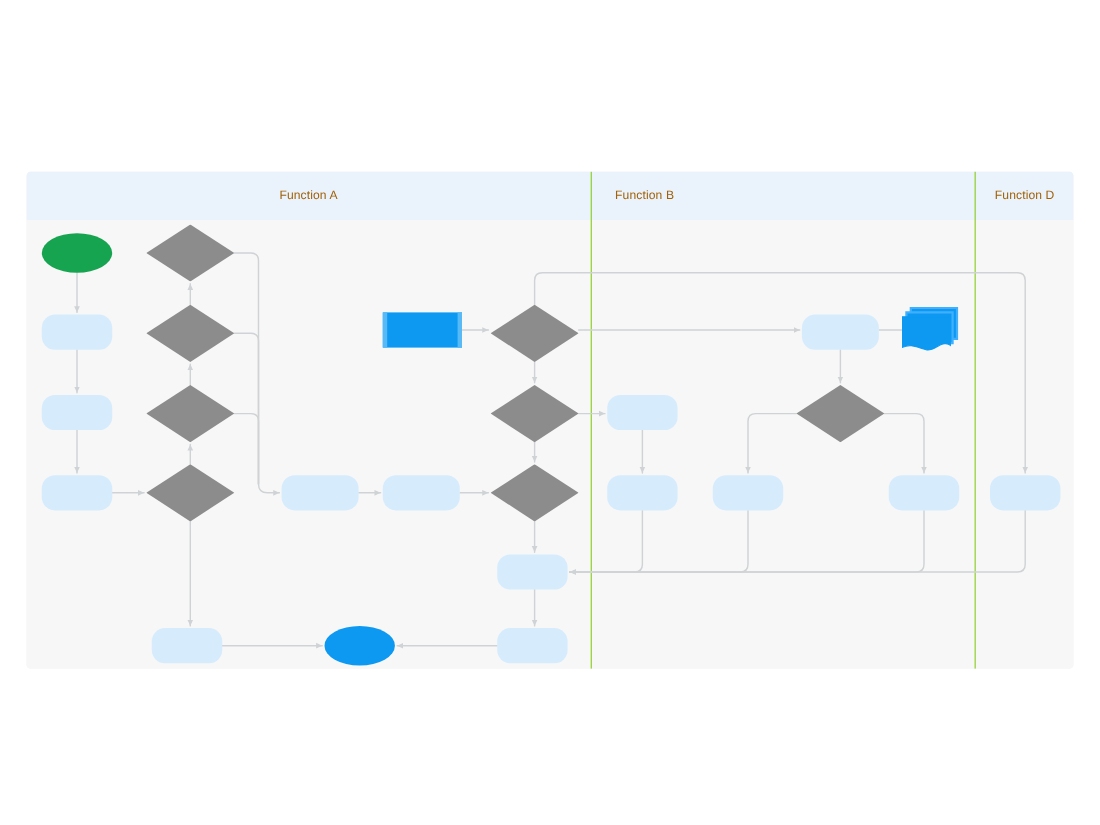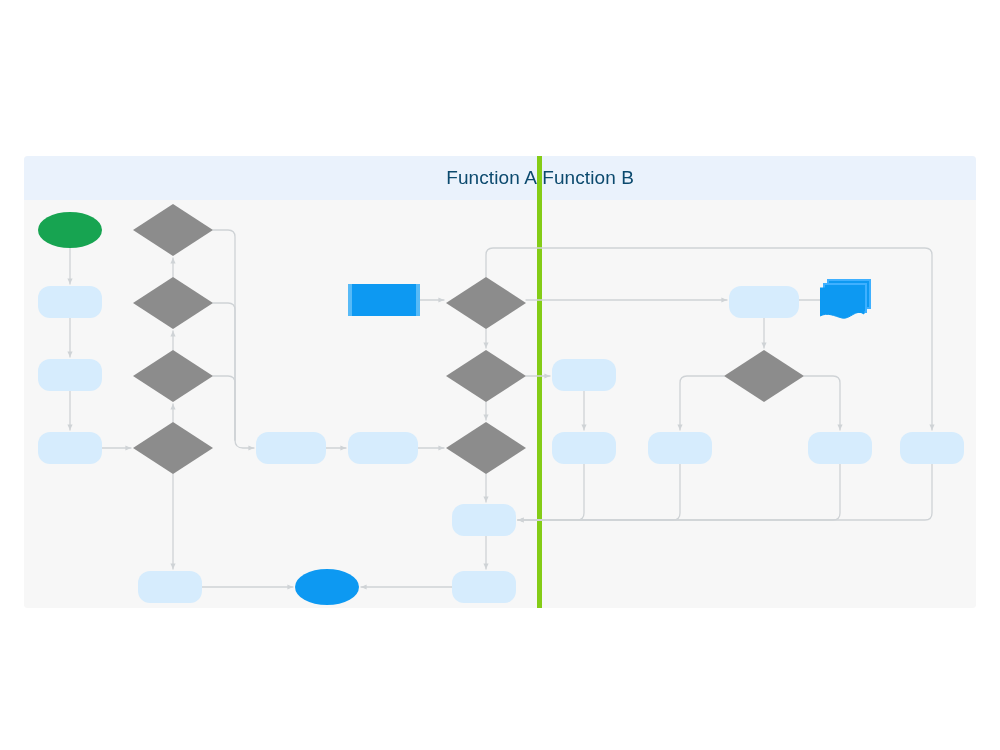--- a/index.html
+++ b/index.html
@@ -49,33 +49,33 @@
     background: #f7f7f7;
   }
 
   .lane-col {
     position: absolute;
     top: 0;
     height: 452px;
     box-sizing: border-box;
   }
   .lane-col + .lane-col {
-    border-left: 5px solid #84cc16;
+    border-left: 1px solid #84cc16;
   }
 
   .lane-title {
     position: absolute;
     top: 0;
     left: 0;
     width: 100%;
     height: 44px;
     line-height: 44px;
-    text-align: right;
-    font-size: 19px;
-    color: #0c4a6e;
+    text-align: center;
+    font-size: 11px;
+    color: #a16207;
     letter-spacing: 0.1px;
     white-space: nowrap;
   }
 
   
   #wires {
     position: absolute;
     left: 0;
     top: 0;
     width: 1000px;
@@ -115,20 +115,23 @@
   <div id="swimlane">
 
     <div id="lane-header-band"></div>
     <div id="lane-body"></div>
 
     <div class="lane-col" style="left:0px;width:513px;">
       <div class="lane-title">Function A</div>
     </div>
     <div class="lane-col" style="left:513px;width:97px;">
       <div class="lane-title">Function B</div>
+    </div>
+    <div class="lane-col" style="left:862px;width:90px;">
+      <div class="lane-title">Function D</div>
     </div>
 
   </div>
 
   <svg id="wires" viewBox="0 0 1000 750" xmlns="http://www.w3.org/2000/svg">
     <defs>
       <marker id="ah" markerWidth="7" markerHeight="7" refX="5.6" refY="3" orient="auto" markerUnits="userSpaceOnUse">
         <path d="M0,0.4 L5.6,3 L0,5.6 Z" fill="#cfd3d6"></path>
       </marker>
     </defs>

